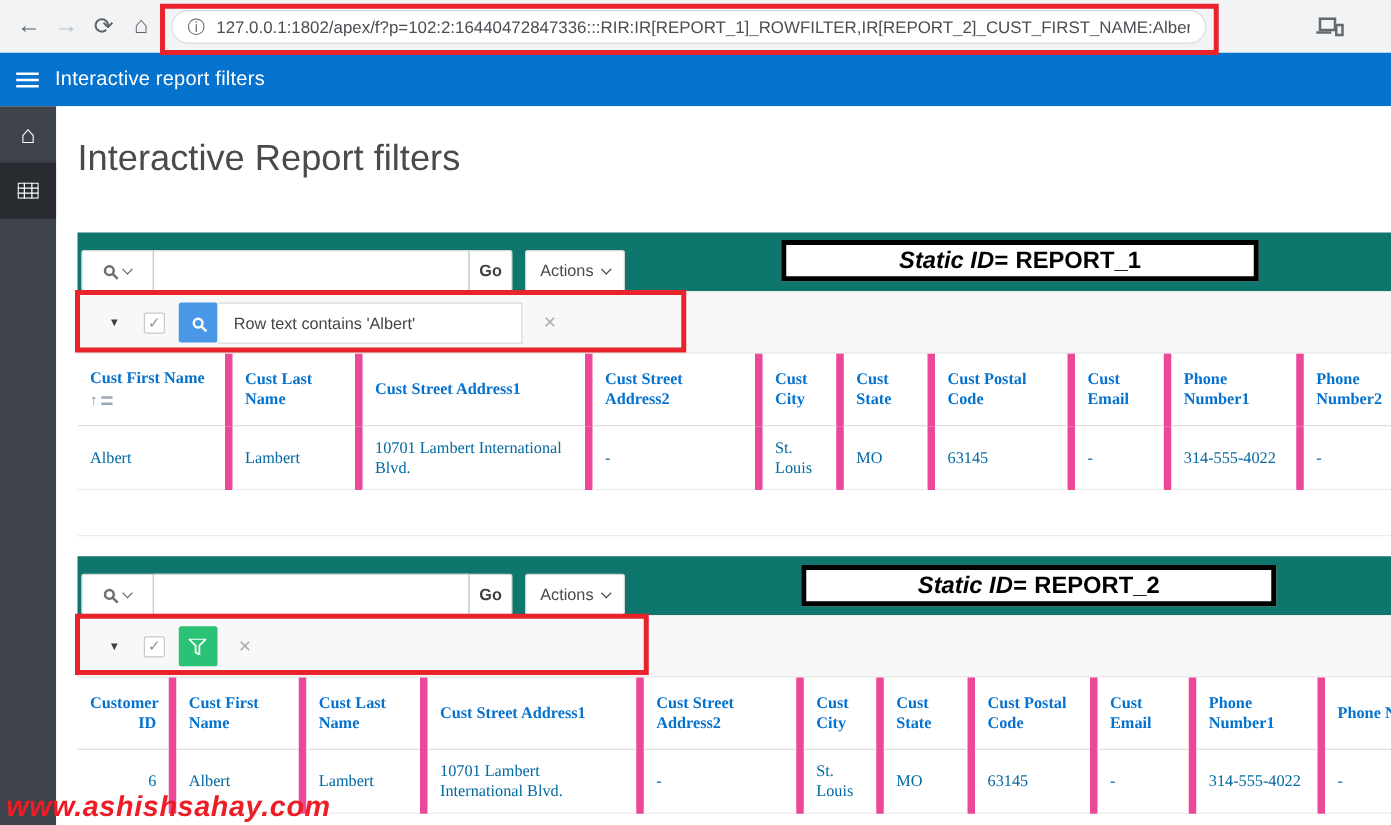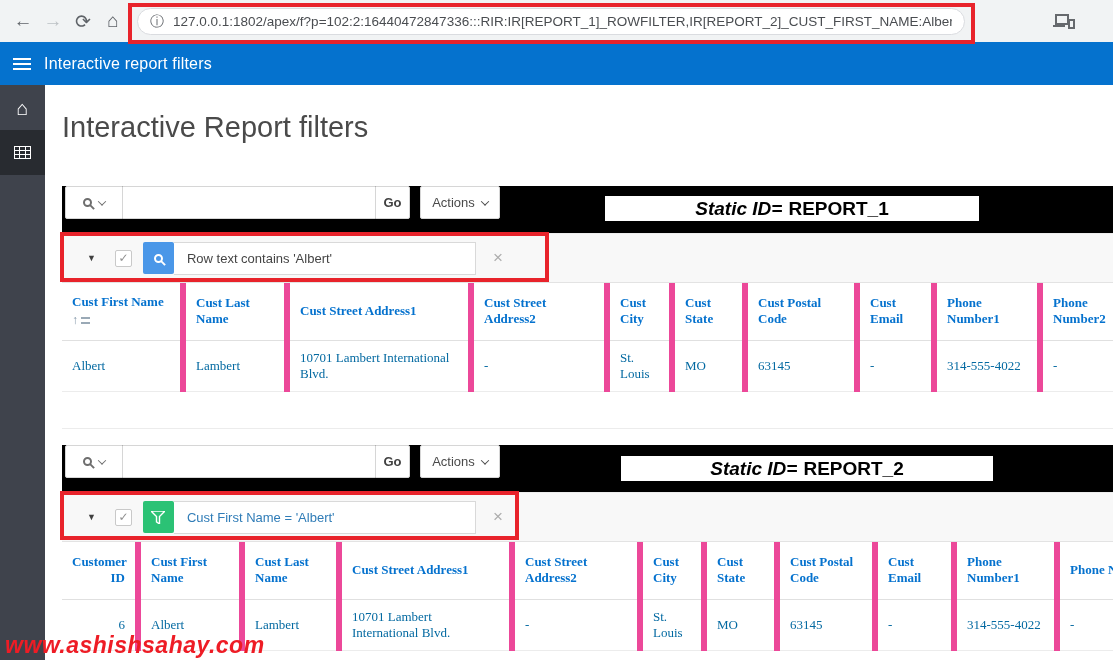--- a/index.html
+++ b/index.html
@@ -42,21 +42,21 @@
 
   
   .main { position:absolute; left:45px; top:85px; width:1068px; height:575px; background:#fff; overflow:hidden; }
   h1 { position:absolute; left:17px; top:26px; font-size:29px; font-weight:400; color:#4a4a4a; }
 
   .report { position:absolute; left:17px; width:1051px; }
   #report-1 { top:101px; }
   #report-2 { top:360px; }
 
   
-  .ir-search-row { height:47px; display:flex; align-items:flex-start; background:#000000; padding-left:3px; }
+  .ir-search-row { height:47px; display:flex; align-items:flex-end; background:#0f766e; padding-left:3px; }
   .btn { background:#fff; border:1px solid #d6d6d6; height:33px; font-size:13px; color:#404040;
          display:flex; align-items:center; justify-content:center; cursor:pointer; }
   .search-combo { width:58px; border-radius:2px 0 0 2px; color:#6e6e6e; }
   .search-input { width:252px; height:33px; border:1px solid #d6d6d6; border-left:none; border-right:none;
                   font-size:13px; padding:0 8px; color:#404040; outline:none; }
   .go-btn { width:35px; font-weight:bold; border-radius:0 2px 2px 0; }
   .actions-btn { width:80px; margin-left:10px; border-radius:2px; color:#4a4a4a; }
 
   
   .magnifier { display:inline-block; width:9px; height:9px; border:2px solid currentColor;
@@ -71,21 +71,21 @@
   
   .filter-row { height:50px; background:#f8f8f8; border-top:1px solid #ededed; border-bottom:1px solid #e3e3e3;
                 display:flex; align-items:center; padding-left:25px; }
   .filter-cb { width:17px; height:17px; background:#fff; border:1px solid #c9c9c9; border-radius:2px;
                margin-left:19px; display:flex; align-items:center; justify-content:center;
                font-size:12px; color:#8f8f8f; cursor:pointer; }
   .filter-icon-btn { width:31px; height:32px; margin-left:11px; border-radius:2px;
                      display:flex; align-items:center; justify-content:center; color:#fff; cursor:pointer; }
   .filter-icon-btn.blue { background:#4a97e8; }
   .filter-icon-btn.green { background:#2bc275; }
-  .filter-label-box { width:302px; height:33px; background:#fff; border:1px solid #d9d9d9; border-left:none;
+  .filter-label-box { width:244px; height:33px; background:#fff; border:1px solid #d9d9d9; border-left:none;
                       display:flex; align-items:center; padding-left:13px; font-size:13px; cursor:pointer; }
   .filter-label-box.dark { color:#454545; }
   .filter-label-box.blue-text { color:#2f7cb7; }
   .filter-close { margin-left:17px; color:#adadad; font-size:17px; cursor:pointer; }
 
   
   table { border-collapse:collapse; table-layout:fixed; background:#fff;font-family:Liberation Serif, serif; }
   #report-1 table { width:1051px; }
   #report-2 table { width:1115px; }
   th { color:#0572ce; font-size:13px; font-weight:bold; text-align:left; vertical-align:middle;
@@ -99,21 +99,21 @@
   .sort-bars { display:inline-block; width:9px; height:7px; border-top:2px solid #9aa9b6; border-bottom:2px solid #9aa9b6; }
   .report-footer { height:37px; background:#fff; border-bottom:1px solid #ececec; }
 
   
   .red-box { position:absolute; border:4px solid #e8232b; background:transparent; pointer-events:none; z-index:40; }
   .ann-url { left:128px; top:3px; width:847px; height:41px; }
   .ann-f1 { left:15px; top:147px; width:489px; height:50px; }
   .ann-f2 { left:15px; top:406px; width:459px; height:49px; }
   .static-box { position:absolute; border:4px solid #000; background:#fff; z-index:30;
                 display:flex; align-items:center; justify-content:center;
-                font-size:19px; color:#000; white-space:nowrap; }
+                font-size:19px; color:#000; white-space:nowrap;margin-left:24px; }
   .sb-1 { left:556px; top:107px; width:382px; height:33px; }
   .sb-2 { left:572px; top:367px; width:380px; height:33px; }
   .static-box .lbl { font-style:italic; font-weight:bold; margin-right:6px; }
   .static-box .val { font-weight:bold; }
 
   .watermark { position:absolute; left:5px; top:632px; z-index:60; font-size:23px; font-weight:bold;
                font-style:italic; color:#ee1c25; letter-spacing:.5px; }
 </style>
 </head>
 <body>
@@ -252,21 +252,20 @@
     </div>
 
     <div class="filter-row">
       <span class="tri-down">▼</span>
       <span class="filter-cb">✓</span>
       <span class="filter-icon-btn green">
         <svg width="14" height="13" viewBox="0 0 14 13">
           <path d="M0 0 L14 0 L8.5 5.5 L8.5 13 L5.5 10.8 L5.5 5.5 Z" fill="none" stroke="#fff" stroke-width="1.4"></path>
         </svg>
       </span>
-      <span class="filter-label-box blue-text">Cust First Name = 'Albert'</span>
       <span class="filter-close">×</span>
     </div>
 
     <table>
       <colgroup>
         <col style="width:76px">
           <col style="width:104px">
           <col style="width:97px">
           <col style="width:173px">
         <col style="width:128px">

